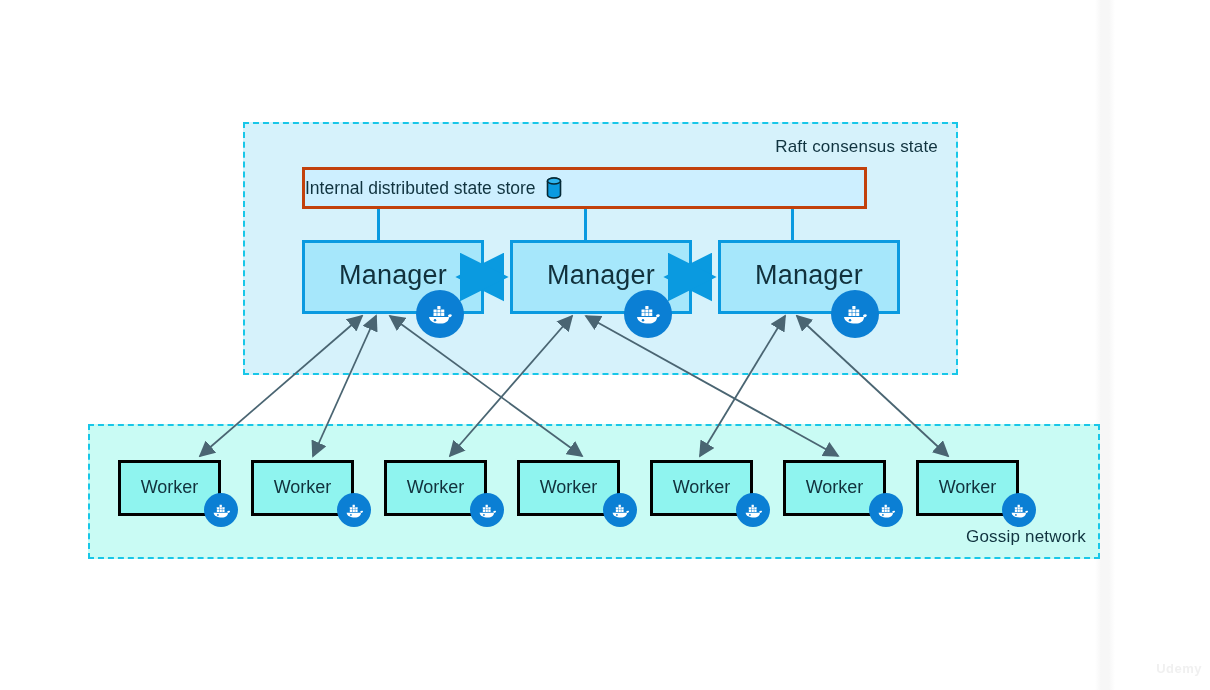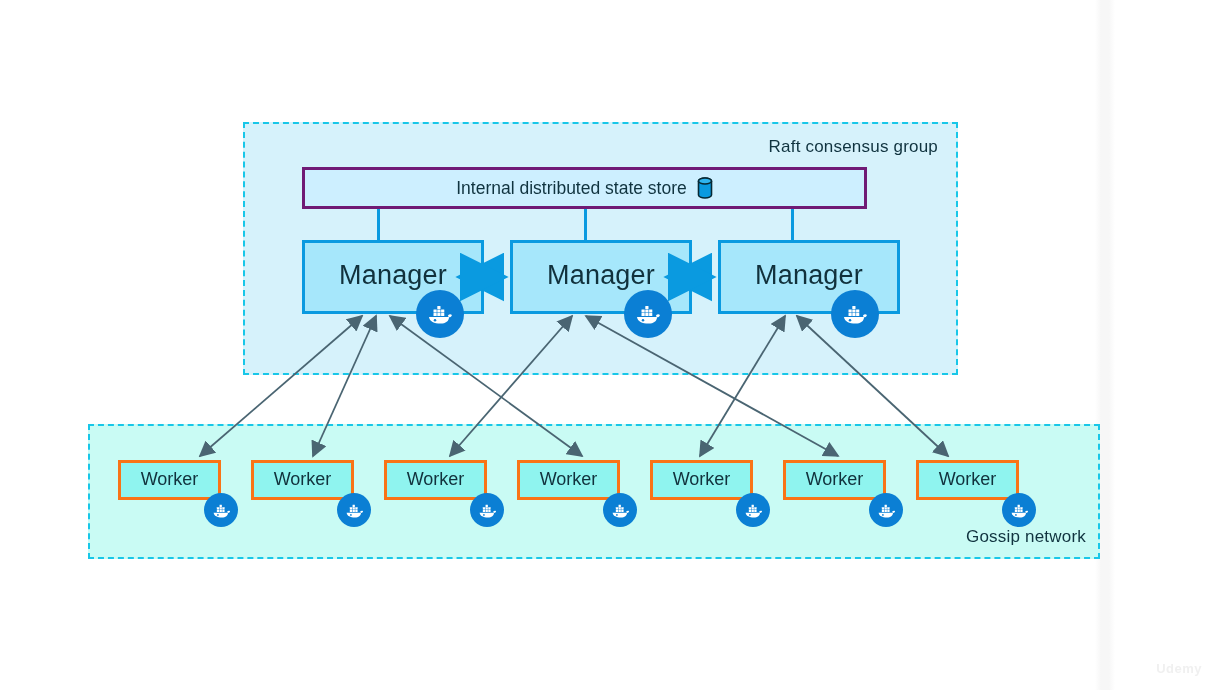--- a/index.html
+++ b/index.html
@@ -67,24 +67,23 @@
   }
   
   .store-box {
     position: absolute;
     left: 302px;
     top: 167px;
     width: 565px;
     height: 42px;
     box-sizing: border-box;
     background: #cdefff;
-    border: 3px solid #701a75;
+    border: 3px solid #c2410c;
     display: flex;
     align-items: center;
-    justify-content: center;
     gap: 10px;
   }
   .store-label {
     font-size: 17.5px;
     color: #10333f;
     white-space: nowrap;
   }
   .db-icon {
     display: inline-block;
     width: 16px;
@@ -117,24 +116,24 @@
     font-size: 27px;
     color: #11313c;
     letter-spacing: 0.2px;
     margin-bottom: 4px;
   }
   
   .wrk-box {
     position: absolute;
     top: 460px;
     width: 103px;
-    height: 40px;
+    height: 56px;
     box-sizing: border-box;
     background: #8ff4ef;
-    border: 3px solid #f97316;
+    border: 3px solid #000000;
     display: flex;
     align-items: center;
     justify-content: center;
   }
   .wrk-label {
     font-size: 18px;
     color: #11313c;
     margin-bottom: 2px;
   }
   
@@ -176,21 +175,21 @@
   }
 </style>
 </head>
 <body>
 
 <div id="canvas">
 
   <div class="band"></div>
 
   <div class="region region-raft">
-    <div class="region-label raft-label">Raft consensus group</div>
+    <div class="region-label raft-label">Raft consensus state</div>
   </div>
 
   <div class="store-box">
     <span class="store-label">Internal distributed state store</span>
     <span class="db-icon">
       <svg width="16" height="22" viewBox="0 0 16 22">
         <ellipse cx="8" cy="4" rx="6.5" ry="3" fill="#0a9ae0" stroke="#062935" stroke-width="1.6"></ellipse>
         <path d="M1.5 4 L1.5 18 A6.5 3 0 0 0 14.5 18 L14.5 4" fill="#0a9ae0" stroke="#062935" stroke-width="1.6"></path>
         <ellipse cx="8" cy="4" rx="6.5" ry="3" fill="#2eb4ef" stroke="#062935" stroke-width="1.6"></ellipse>
       </svg>

